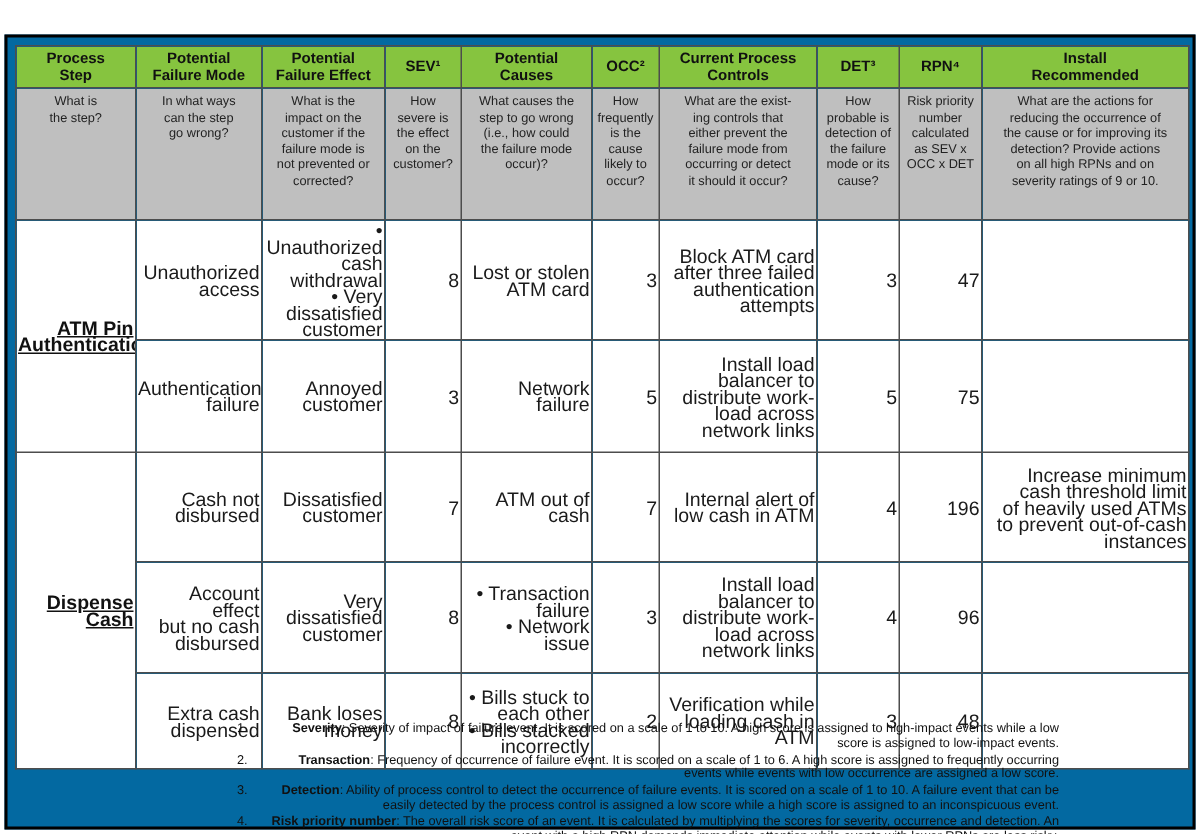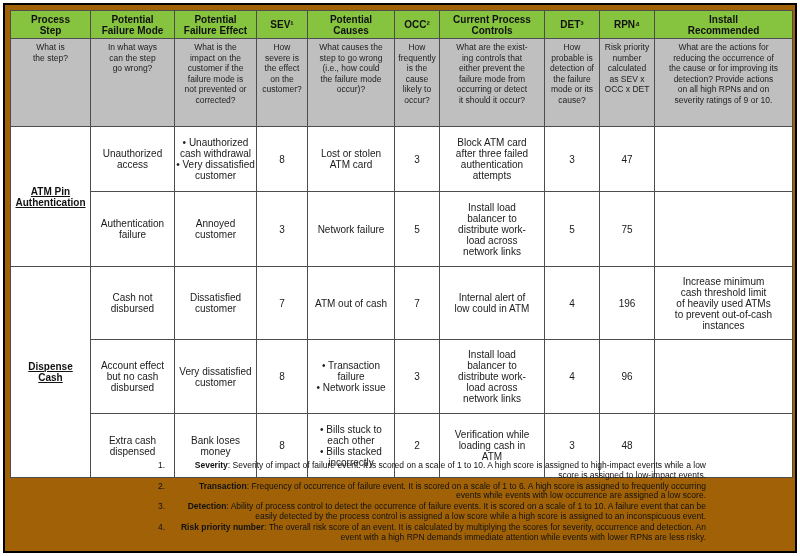--- a/index.html
+++ b/index.html
@@ -1,41 +1,41 @@
 <!DOCTYPE html>
 <html style="--header-green: #86C43F; --subheader-gray: #BFBFBF; --group-blue: #85ABD9; --grid-border: #4D4D4D; --frame-black: #000000; --text: #1A1A1A;"><head>
 <meta charset="utf-8">
 <style>
   html,body{margin:0;padding:0;}
   body{
     width:800px;height:556px;position:relative;background:#fff;
     font-family:"Liberation Sans","DejaVu Sans",sans-serif;
     color:var(--text,#1a1a1a);overflow:hidden;
   }
-  .frame{position:absolute;inset:3px;border:2px solid var(--frame-black,#000);background:#a16207;}
+  .frame{position:absolute;inset:3px;border:2px solid var(--frame-black,#000);background:#0369a1;margin-top:20px;}
 
   table.fmea{
     position:absolute;left:5px;top:5px;width:782px;
     border-collapse:collapse;table-layout:fixed;
   }
   table.fmea th,table.fmea td{
     border:1.5px solid var(--grid-border,#4d4d4d);
     white-space:pre-line;text-align:center;padding:1px;overflow:hidden;
   }
   tr.hrow th{
     background:var(--header-green,#86c43f);
     font-weight:bold;font-size:10px;line-height:11px;
     height:25px;vertical-align:middle;color:#111;
   }
   tr.drow td{
     background:var(--subheader-gray,#bfbfbf);
     font-size:8.5px;line-height:10.5px;
     height:83px;vertical-align:top;padding-top:3px;color:#222;
   }
-  tr.r td{font-size:10px;line-height:11px;vertical-align:middle;background:#fff;}
+  tr.r td{font-size:13px;line-height:11px;vertical-align:middle;background:#fff;text-align:right;}
   tr.r1 td{height:62px;}
   tr.r2 td{height:72px;}
   tr.r3 td{height:70px;}
   tr.r4 td{height:71px;}
   tr.r5 td{height:61px;}
   td.group{
     background:var(--group-blue,#85abd9);
     font-weight:bold;font-size:9.5px;line-height:11px;color:#111;text-decoration:underline;
   }
 
@@ -181,21 +181,21 @@
       <td class="group" rowspan="3">Dispense
 Cash</td>
       <td>Cash not
 disbursed</td>
       <td>Dissatisfied
 customer</td>
       <td>7</td>
       <td>ATM out of cash</td>
       <td>7</td>
       <td>Internal alert of
-low could in ATM</td>
+low cash in ATM</td>
       <td>4</td>
       <td>196</td>
       <td>Increase minimum
 cash threshold limit
 of heavily used ATMs
 to prevent out-of-cash
 instances</td>
     </tr>
 
     <tr class="r r4">

